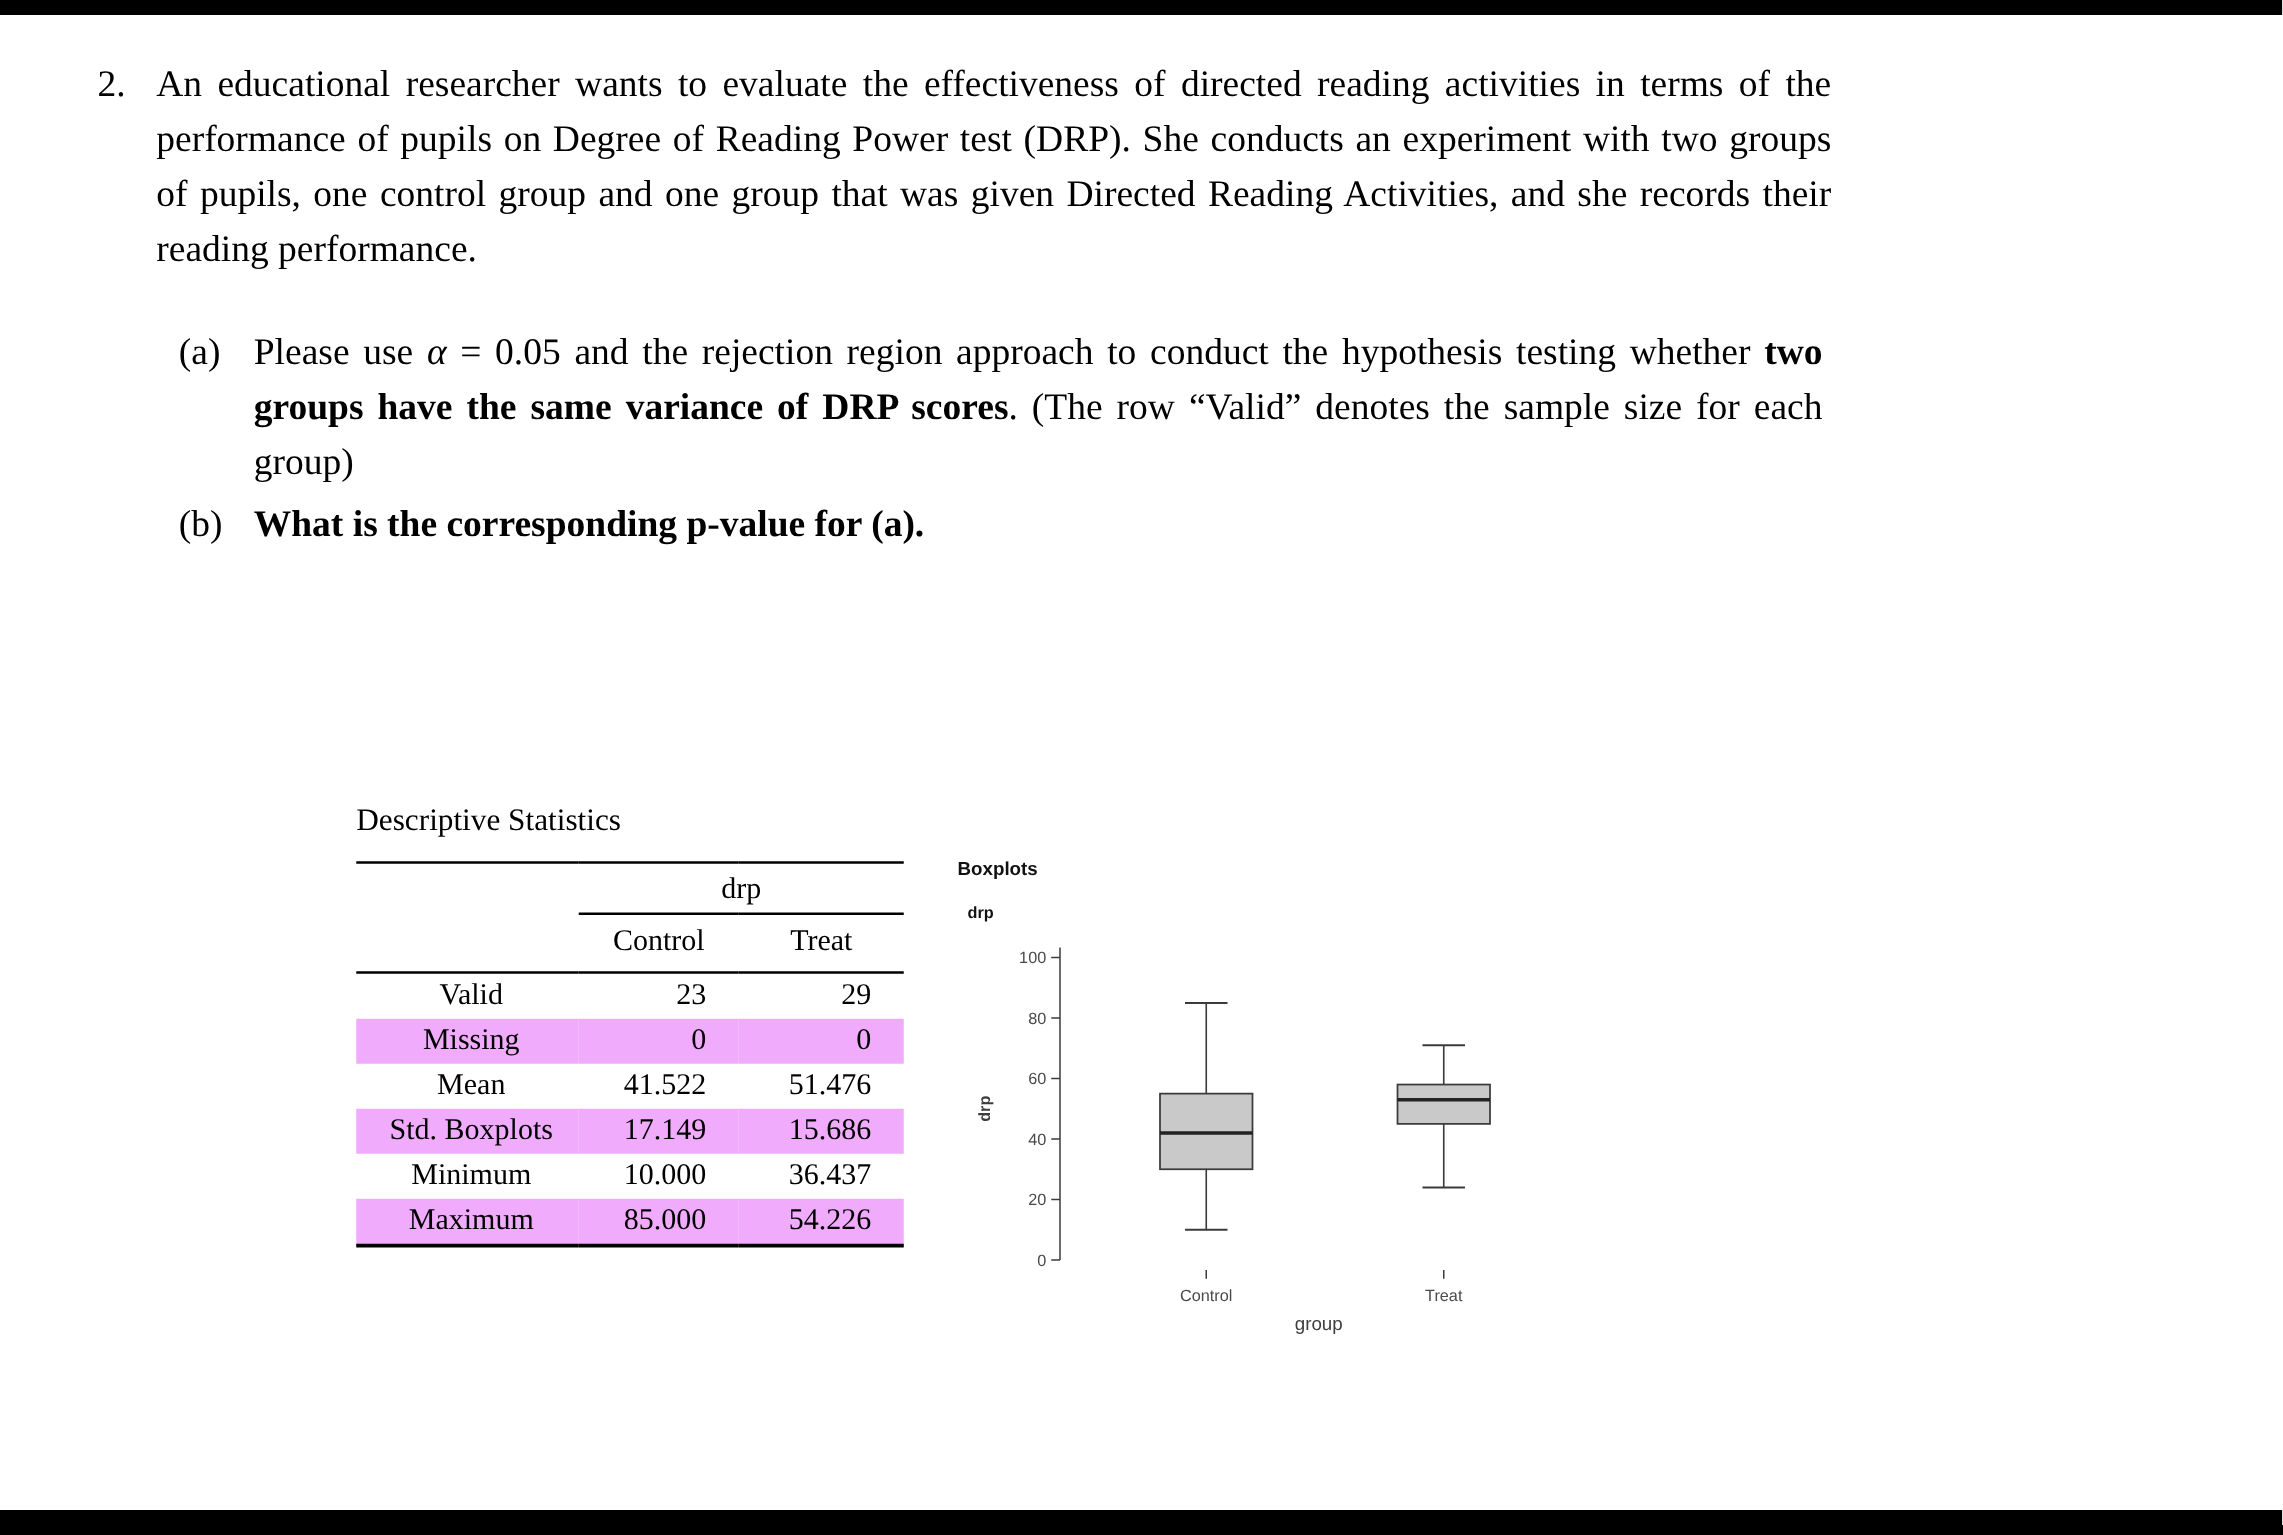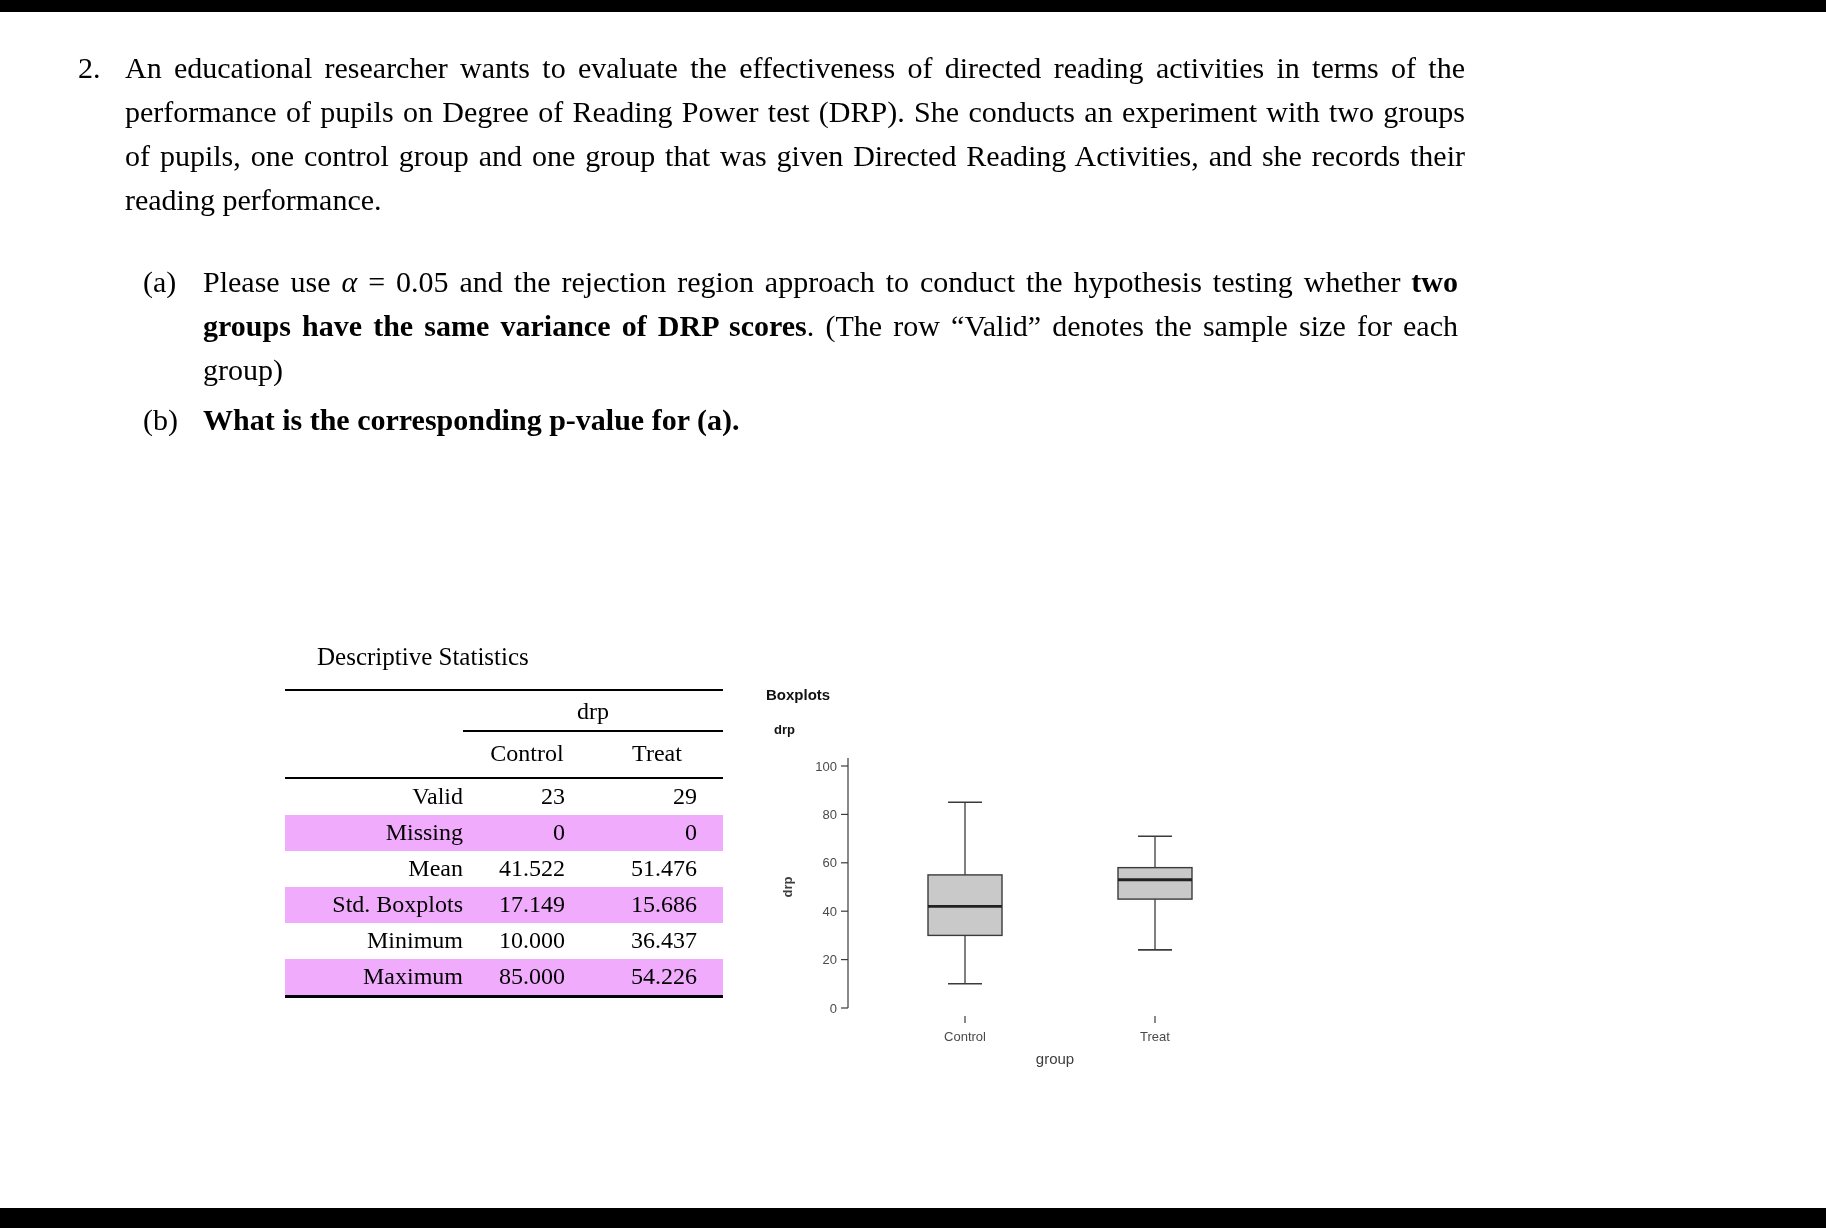--- a/index.html
+++ b/index.html
@@ -18,29 +18,29 @@
   .q-intro { width:1340px; text-align:justify; }
   .q-parts { margin-top:38px; margin-left:65px; }
   .q-part { display:flex; margin-top:6px; }
   .q-part-label { flex:0 0 60px; }
   .q-part-text { width:1255px; text-align:justify; }
   .q-part-text i { font-style:italic; }
   .q-part-text b { font-weight:bold; }
 
   
   .table-block { position:absolute; left:285px; top:643px; width:438px; }
-  .table-title { font-size:25px; margin-bottom:18px;margin-left:32px; }
+  .table-title { font-size:25px; margin-bottom:18px; }
   table.stats { border-collapse:collapse; width:438px; font-size:24px;
                 border-top:2px solid #000; border-bottom:3px solid #000; }
   table.stats td { vertical-align:middle; }
   .group-cell { text-align:center; border-bottom:2px solid #000; padding:7px 0 5px; }
   .head-row td { border-bottom:2px solid #000; padding:8px 0 10px; }
   .col-head { text-align:center; }
   .data-row td { padding:4px 0 5px; }
-  .row-label { padding-left:6px !important; text-align:right; }
+  .row-label { padding-left:6px !important; text-align:center; }
   .num { text-align:right; padding-right:26px !important; }
   .shaded td { background:#f0abfc; }
 
   
   .plot-block { position:absolute; left:760px; top:684px; }
   .plot-title    { font-family:"Liberation Sans","DejaVu Sans",sans-serif; font-size:15px; font-weight:bold; fill:#111; }
   .plot-subtitle { font-family:"Liberation Sans","DejaVu Sans",sans-serif; font-size:13px; font-weight:bold; fill:#111; }
   .axis-label    { font-family:"Liberation Sans","DejaVu Sans",sans-serif; font-size:15px; fill:#3d3d3d; }
   .axis-label-y  { font-family:"Liberation Sans","DejaVu Sans",sans-serif; font-size:13px; font-weight:bold; fill:#3d3d3d; }
   .tick-label    { font-family:"Liberation Sans","DejaVu Sans",sans-serif; font-size:13px; fill:#4a4a4a; }

